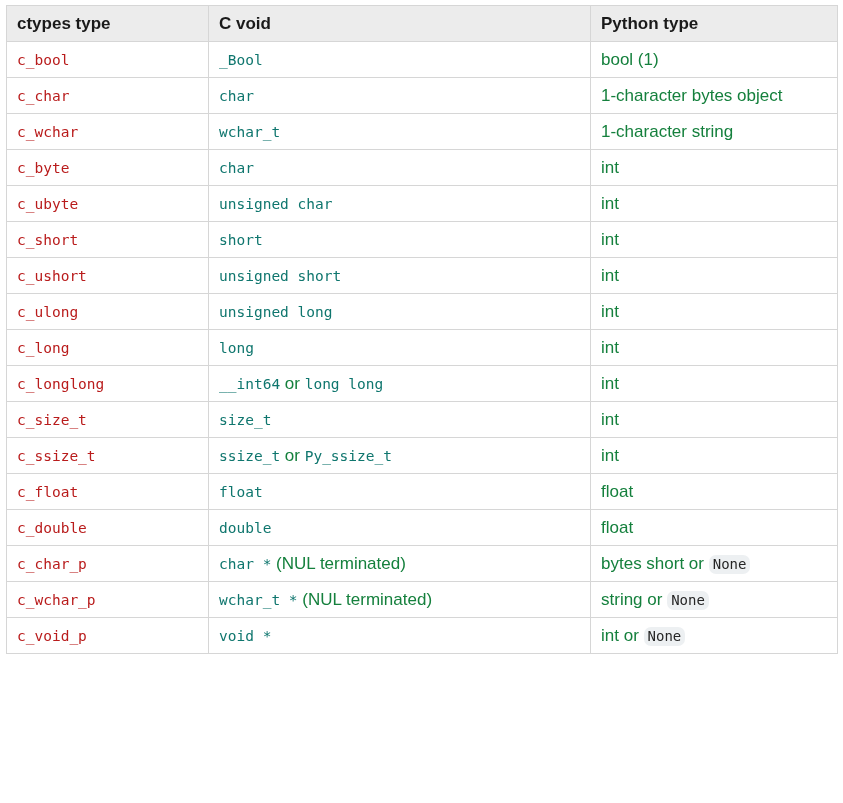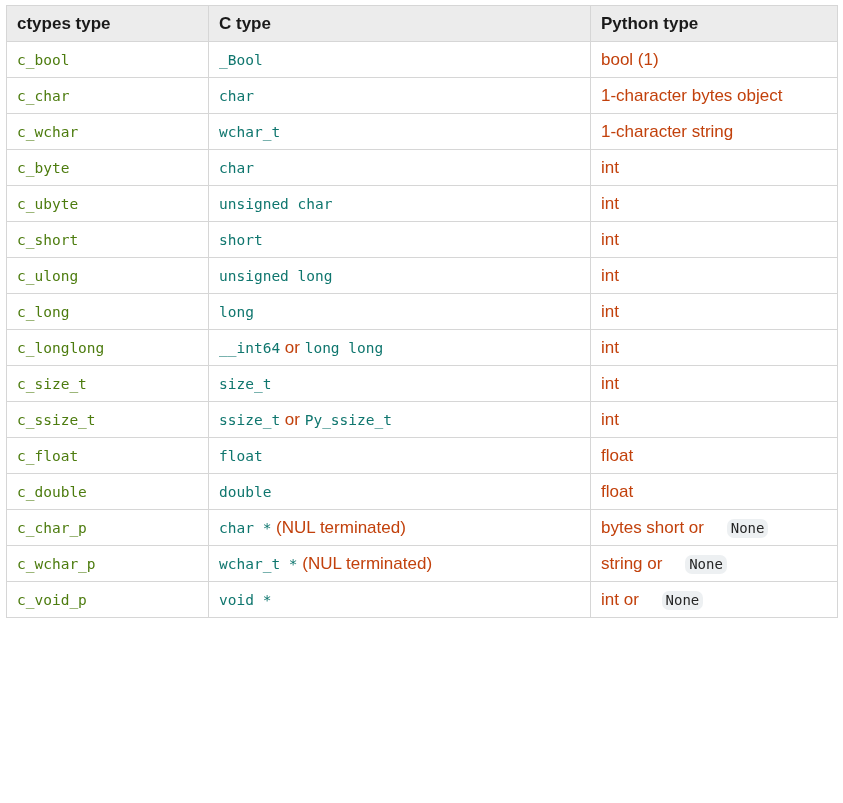--- a/index.html
+++ b/index.html
@@ -35,57 +35,56 @@
     font-weight: bold;
     color: #1a1a1a;
   }
   col.col-ctypes { width: 202px; }
   col.col-ctype  { width: 382px; }
   col.col-pytype { width: 247px; }
   td { background: #ffffff; font-size: 17px; }
   a.ctypes-link {
     font-family: "DejaVu Sans Mono", "Liberation Mono", monospace;
     font-size: 14.5px;
-    color: #4d7c0f;
+    color: #b91c1c;
     text-decoration: none;
   }
   .seg-code {
     font-family: "DejaVu Sans Mono", "Liberation Mono", monospace;
     font-size: 14.5px;
     color: #0f766e;
   }
   .seg-text {
     font-family: "Liberation Sans", sans-serif;
     font-size: 17px;
-    color: #c2410c;
+    color: #15803d;
   }
   .seg-chip {
     font-family: "DejaVu Sans Mono", "Liberation Mono", monospace;
     font-size: 14px;
     color: #252525;
     background: #edf0f2;
     border-radius: 7px;
     padding: 1px 4px 2px 4px;
-    margin-left: 18px;
   }
 </style>
 </head>
 <body>
 
 <div class="page">
   <table class="docs-table">
     <colgroup>
       <col class="col-ctypes">
       <col class="col-ctype">
       <col class="col-pytype">
     </colgroup>
     <thead>
       <tr>
         <th>ctypes type</th>
-        <th>C type</th>
+        <th>C void</th>
         <th>Python type</th>
       </tr>
     </thead>
     <tbody>
         <tr>
           <td><a class="ctypes-link" href="#">c_bool</a></td>
           <td><span class="seg-code">_Bool</span></td>
           <td><span class="seg-text">bool (1)</span></td>
         </tr>
         <tr>
@@ -104,20 +103,25 @@
           <td><span class="seg-text">int</span></td>
         </tr>
         <tr>
           <td><a class="ctypes-link" href="#">c_ubyte</a></td>
           <td><span class="seg-code">unsigned char</span></td>
           <td><span class="seg-text">int</span></td>
         </tr>
         <tr>
           <td><a class="ctypes-link" href="#">c_short</a></td>
           <td><span class="seg-code">short</span></td>
+          <td><span class="seg-text">int</span></td>
+        </tr>
+        <tr>
+          <td><a class="ctypes-link" href="#">c_ushort</a></td>
+          <td><span class="seg-code">unsigned short</span></td>
           <td><span class="seg-text">int</span></td>
         </tr>
         <tr>
           <td><a class="ctypes-link" href="#">c_ulong</a></td>
           <td><span class="seg-code">unsigned long</span></td>
           <td><span class="seg-text">int</span></td>
         </tr>
         <tr>
           <td><a class="ctypes-link" href="#">c_long</a></td>
           <td><span class="seg-code">long</span></td>

